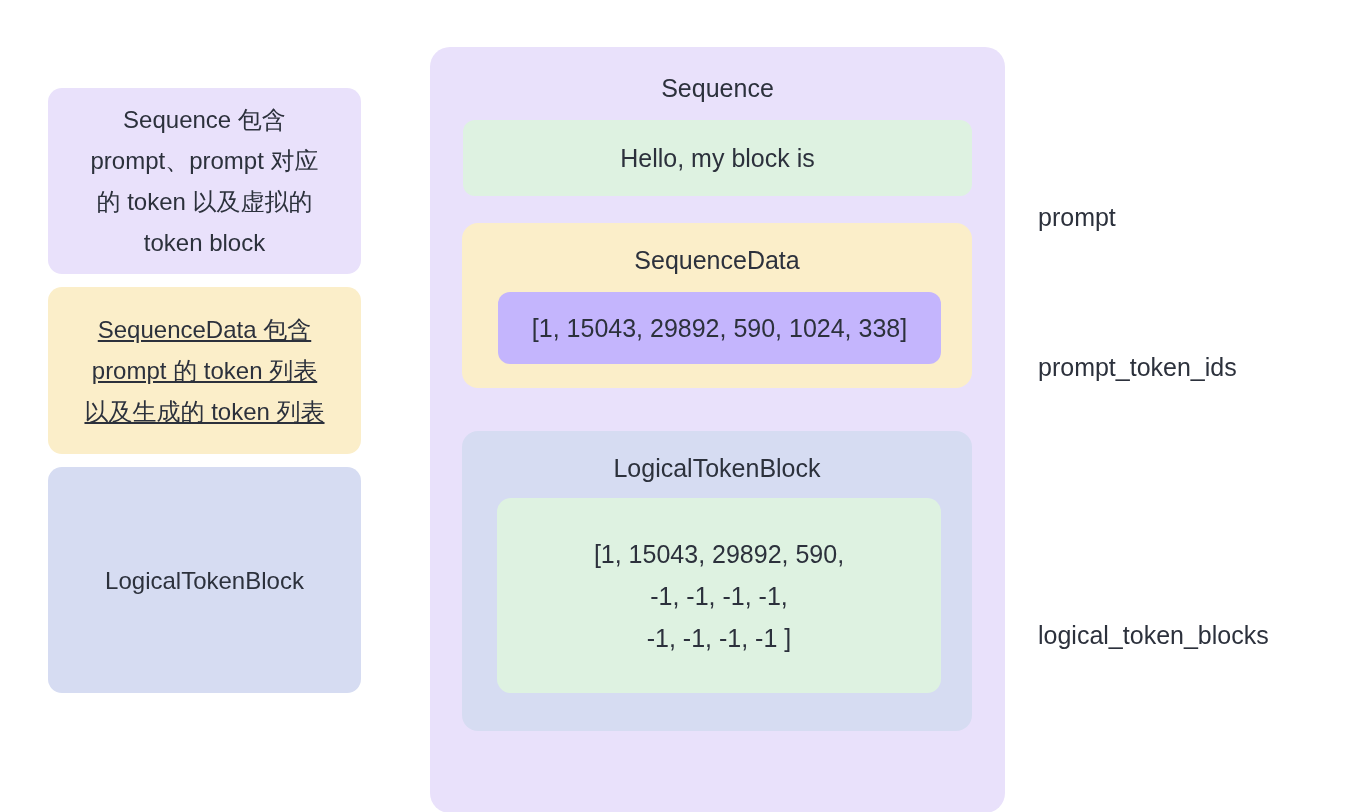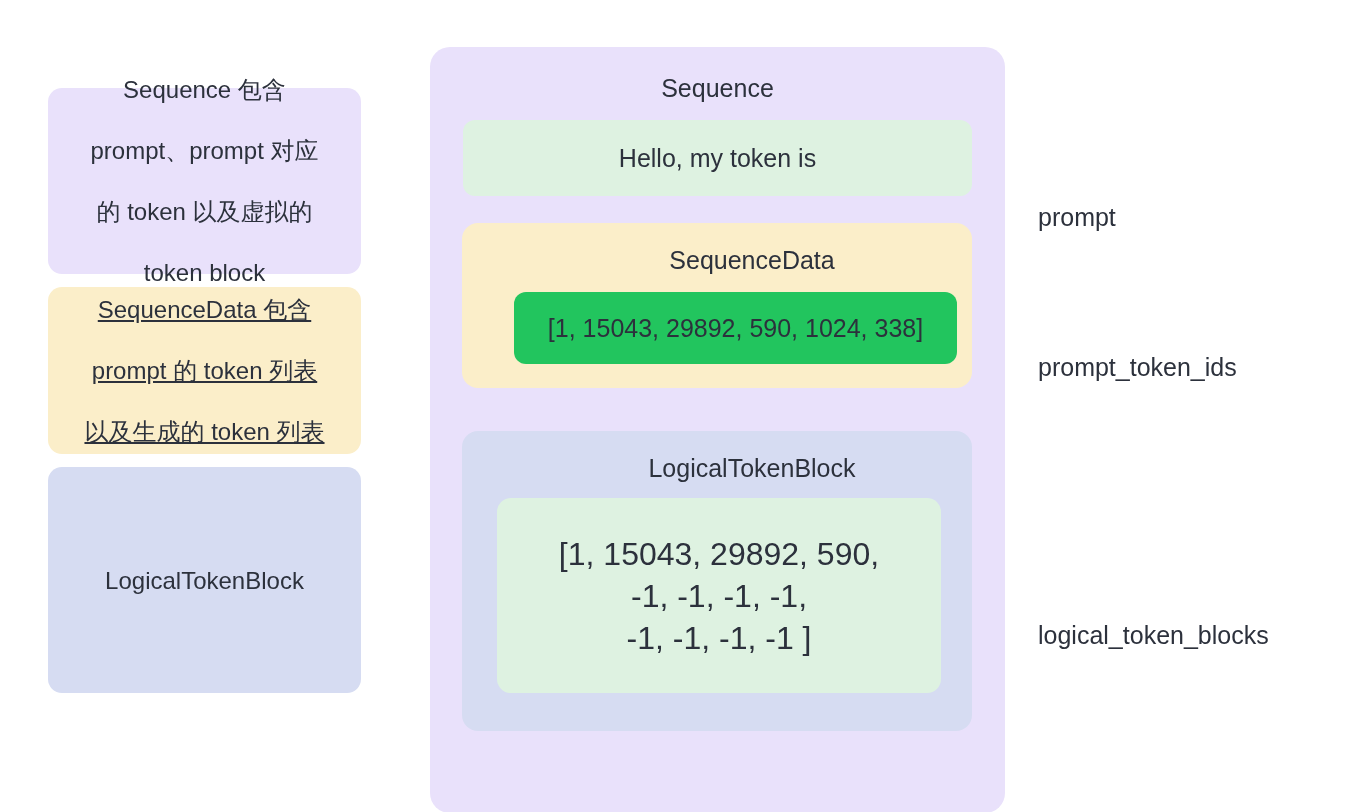--- a/index.html
+++ b/index.html
@@ -24,21 +24,20 @@
     left: 48px;
     width: 313px;
     border-radius: 14px;
     display: flex;
     flex-direction: column;
     justify-content: center;
     align-items: center;
     text-align: center;
     font-size: 24px;
     line-height: 41px;
-    gap: 20px;
   }
   .note-sequence     { top: 88px;  height: 186px; }
   .note-sequencedata { top: 287px; height: 167px; }
   .note-ltb          { top: 467px; height: 226px; }
 
   
   .main-box {
     left: 430px;
     top: 47px;
     width: 575px;
@@ -73,21 +72,20 @@
     border-radius: 16px;
   }
   .sub-title {
     position: absolute;
     top: 23px;
     left: 0;
     width: 100%;
     text-align: center;
     font-size: 25px;
     line-height: 28px;
-    margin-left: 35px;
   }
   .seqdata-green {
     left: 36px;
     top: 69px;
     width: 443px;
     height: 72px;
     border-radius: 12px;
     display: flex;
     align-items: center;
     justify-content: center;
@@ -104,21 +102,21 @@
     left: 35px;
     top: 67px;
     width: 444px;
     height: 195px;
     border-radius: 14px;
     display: flex;
     flex-direction: column;
     justify-content: center;
     align-items: center;
     text-align: center;
-    font-size: 32px;
+    font-size: 25px;
     line-height: 42px;
   }
 
   
   .side-label {
     position: absolute;
     left: 1038px;
     font-size: 25px;
     line-height: 28px;
     white-space: nowrap;
@@ -145,26 +143,26 @@
 </div>
 
 <div class="box note note-ltb" style="background-color: rgb(214, 220, 242);">
   <span>LogicalTokenBlock</span>
 </div>
 
 <div class="box main-box" style="background-color: rgb(233, 225, 251);">
   <div class="main-title">Sequence</div>
 
   <div class="box prompt-box" style="background-color: rgb(222, 242, 225);">
-    <span>Hello, my token is</span>
+    <span>Hello, my block is</span>
   </div>
 
   <div class="box seqdata-box" style="background-color: rgb(251, 238, 201);">
     <div class="sub-title">SequenceData</div>
-    <div class="box seqdata-green" style="background-color: #22c55e; margin-left: 16px;">
+    <div class="box seqdata-green" style="background-color: #c4b5fd;">
       <span>[1, 15043, 29892, 590, 1024, 338]</span>
     </div>
   </div>
 
   <div class="box ltb-box" style="background-color: rgb(214, 220, 242);">
     <div class="sub-title">LogicalTokenBlock</div>
     <div class="box ltb-green" style="background-color: rgb(222, 242, 225);">
       <span>[1, 15043, 29892, 590,</span>
       <span>-1, -1, -1, -1,</span>
       <span>-1, -1, -1, -1 ]</span>

